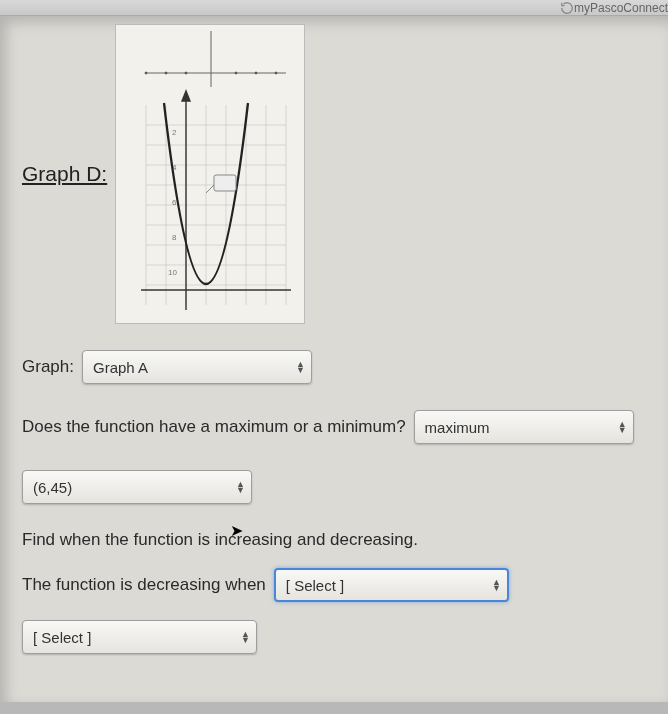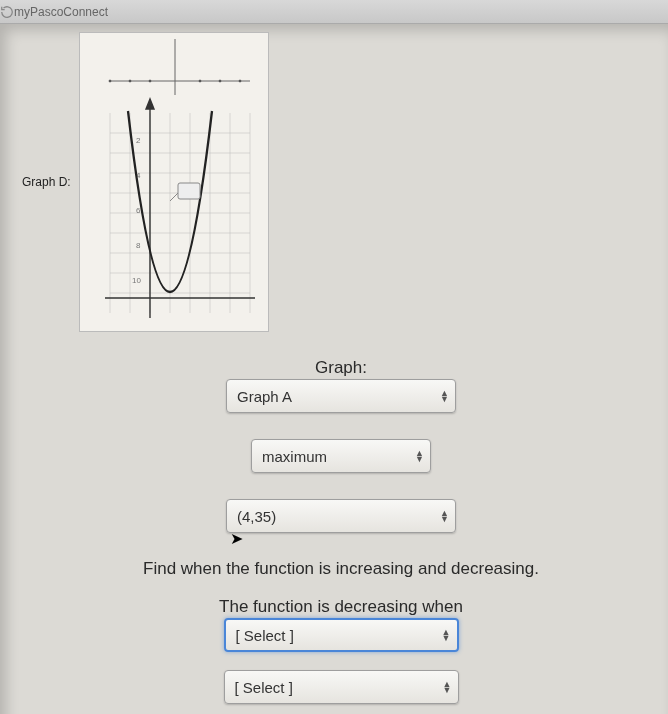--- a/index.html
+++ b/index.html
@@ -5,26 +5,26 @@
     * { box-sizing: border-box; margin: 0; padding: 0; }
     body {
       width: 668px;
       height: 714px;
       background: #b8b8b8;
       font-family: "Helvetica Neue", Arial, sans-serif;
       overflow: hidden;
       position: relative;
     }
     .browser-bar {
-      height: 24px;
+      height: 16px;
       background: linear-gradient(#d8d8d8, #c8c8c8);
       border-bottom: 1px solid #aaa;
       display: flex;
       align-items: center;
-      justify-content: flex-start;
+      justify-content: flex-end;
       font-size: 12px;
       color: #666;
     }
     .browser-bar .reload-icon {
       display: inline-block;
       width: 14px;
       height: 14px;
       color: #888;
     }
     .content {
@@ -41,38 +41,38 @@
       pointer-events: none;
       box-shadow: inset 6px 6px 14px rgba(0,0,0,0.18);
     }
     .graph-row {
       display: flex;
       align-items: center;
       gap: 8px;
       margin-bottom: 18px;
     }
     .graph-label {
-      font-size: 12px;
+      font-size: 21px;
       color: #222;
+      text-decoration: underline;
     }
     .graph-img {
       width: 190px;
       height: 300px;
       background: #f3f1ec;
       border: 1px solid #bbb;
       position: relative;
     }
     .question-line {
       display: flex;
       align-items: center;
-      gap: 1px;
+      gap: 8px;
       margin: 26px 0;
       font-size: 17px;
       flex-wrap: wrap;
-      flex-direction: column;
     }
     .question-line-tight { margin: 18px 0; }
     .select {
       display: inline-flex;
       align-items: center;
       background: linear-gradient(#f8f8f6, #e6e4df);
       border: 1px solid #9e9e9e;
       border-radius: 4px;
       height: 34px;
       padding: 0 34px 0 10px;
@@ -183,31 +183,32 @@
 
   <div class="question-line">
     <span>Graph:</span>
     <div class="select" style="width:230px">
       <span>Graph A</span>
       <span class="stepper">▲<br>▼</span>
     </div>
   </div>
 
   <div class="question-line">
-    <div class="select" style="width:180px">
+    <span>Does the function have a maximum or a minimum?</span>
+    <div class="select" style="width:220px">
       <span>maximum</span>
       <span class="stepper">▲<br>▼</span>
     </div>
   </div>
 
   <div class="cursor-arrow">➤</div>
 
   <div class="question-line">
     <div class="select" style="width:230px">
-      <span>(4,35)</span>
+      <span>(6,45)</span>
       <span class="stepper">▲<br>▼</span>
     </div>
   </div>
 
   <div class="question-line question-line-tight">
     <span>Find when the function is increasing and decreasing.</span>
   </div>
 
   <div class="question-line question-line-tight">
     <span>The function is decreasing when</span>

